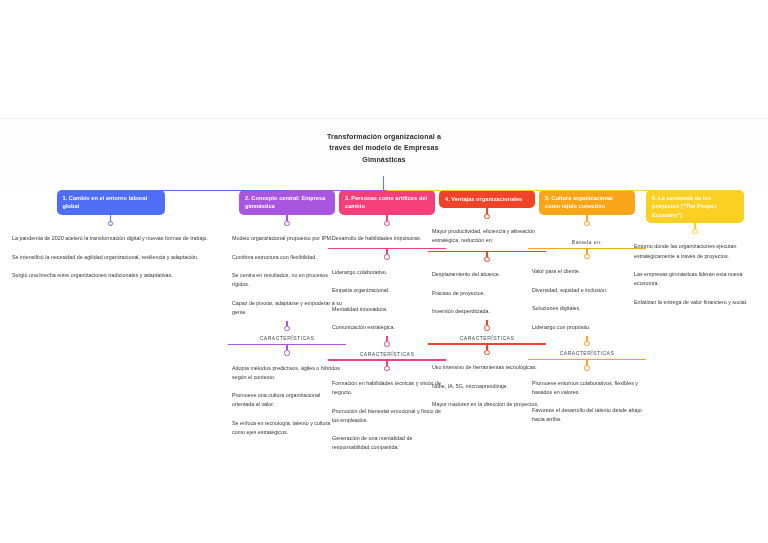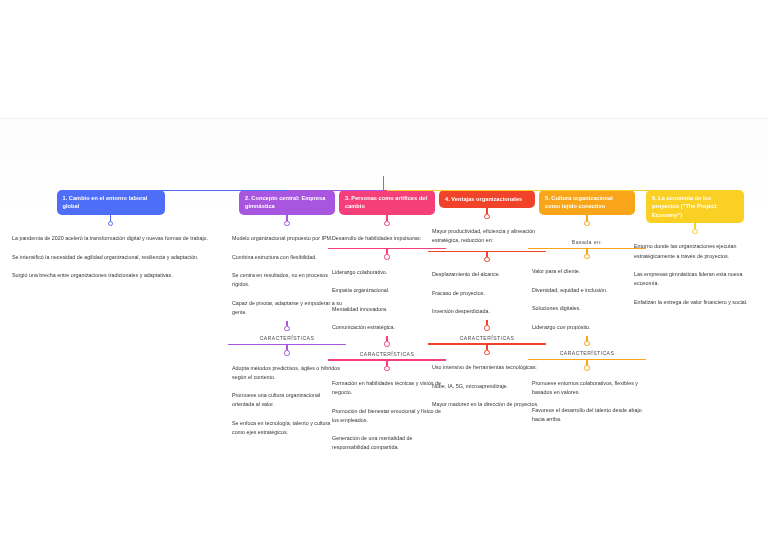--- a/index.html
+++ b/index.html
@@ -118,20 +118,21 @@
   .item:last-child { margin-bottom: 0; }
 </style>
 </head>
 <body>
 
 <div id="canvas">
 
   <div class="band"></div>
   <div class="band-line"></div>
 
+  <div class="root-title">Transformación organizacional a través del modelo de Empresas Gimnásticas</div>
   <div class="root-stem"></div>
 
   <div id="connectors">
       <div class="drop" style="left: 110.5px; background: rgb(79, 110, 247);"></div>
       <div class="bus" style="left: 110.5px; width: 273.2px; background: rgb(79, 110, 247); z-index: 2;"></div>
       <div class="drop" style="left: 287px; background: rgb(168, 85, 224);"></div>
       <div class="bus" style="left: 287px; width: 96.7px; background: rgb(168, 85, 224); z-index: 2;"></div>
       <div class="drop" style="left: 387px; background: rgb(244, 63, 122);"></div>
       <div class="bus" style="left: 383.7px; width: 3.3px; background: rgb(244, 63, 122); z-index: 2;"></div>
       <div class="drop" style="left: 487px; background: rgb(240, 67, 42);"></div>

